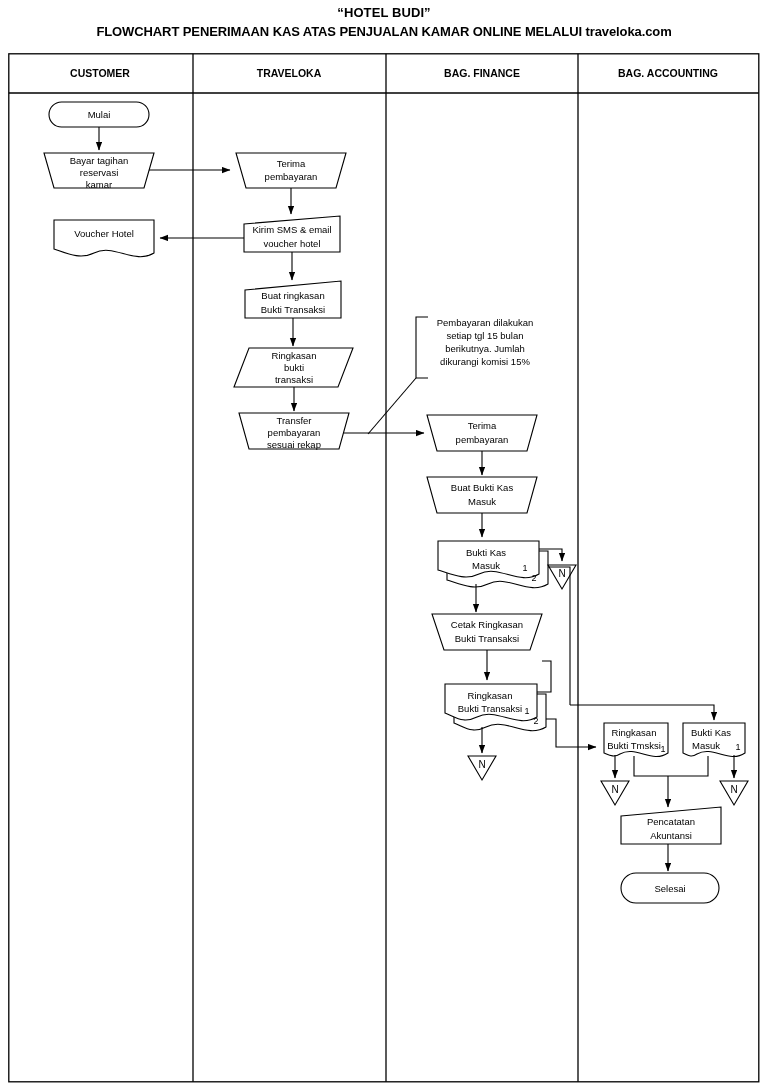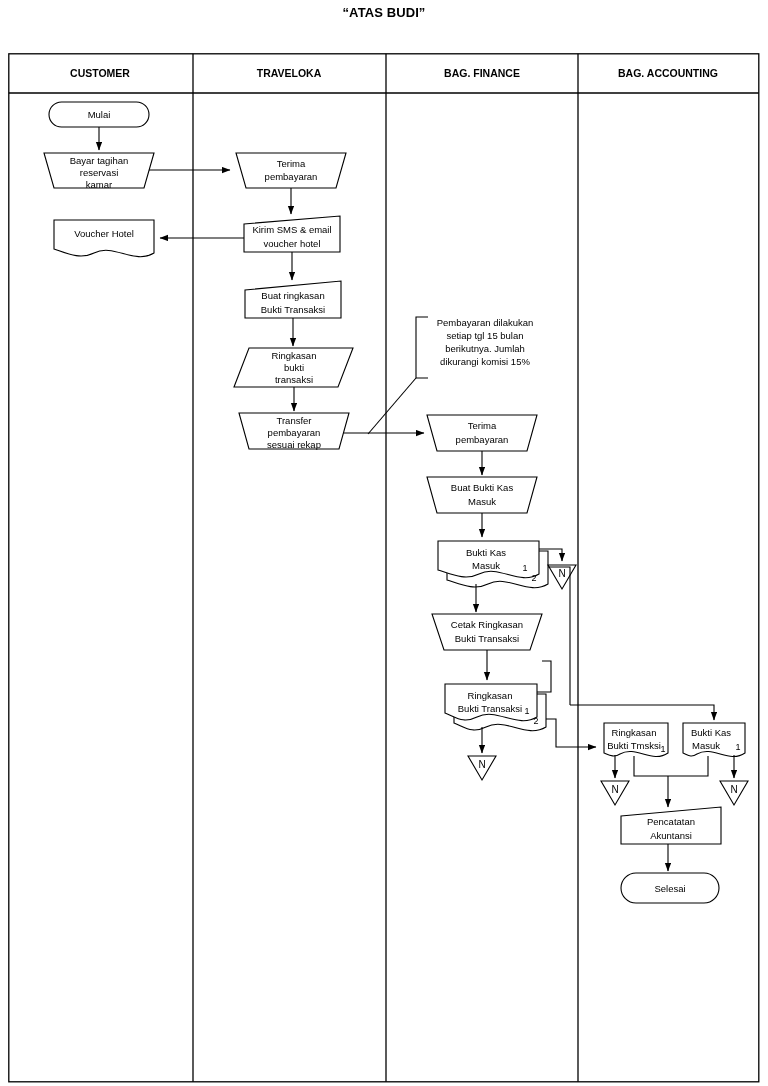--- a/index.html
+++ b/index.html
@@ -67,21 +67,22 @@
     fill: #000;
   }
   .shp { fill: #ffffff; stroke: #000000; stroke-width: 1.1; }
   .ln  { stroke: #000000; stroke-width: 1.1; fill: none; }
   .frame { stroke: #000000; stroke-width: 1.3; fill: none; }
 </style>
 </head>
 <body>
 
 <div id="title-block">
-  <div id="title-line1">“ATAS BUDI”</div>
+  <div id="title-line1">“HOTEL BUDI”</div>
+  <div id="title-line2">FLOWCHART PENERIMAAN KAS ATAS PENJUALAN KAMAR ONLINE MELALUI traveloka.com</div>
 </div>
 
 <div id="chart-frame">
 <svg width="752" height="1030" viewBox="0 0 752 1030" xmlns="http://www.w3.org/2000/svg">
 
   <defs>
     <marker id="arw" markerWidth="9" markerHeight="9" refX="8.2" refY="3.2" orient="auto" markerUnits="userSpaceOnUse">
       <path d="M0,0 L8.6,3.2 L0,6.4 z" fill="#000"></path>
     </marker>
   </defs>

